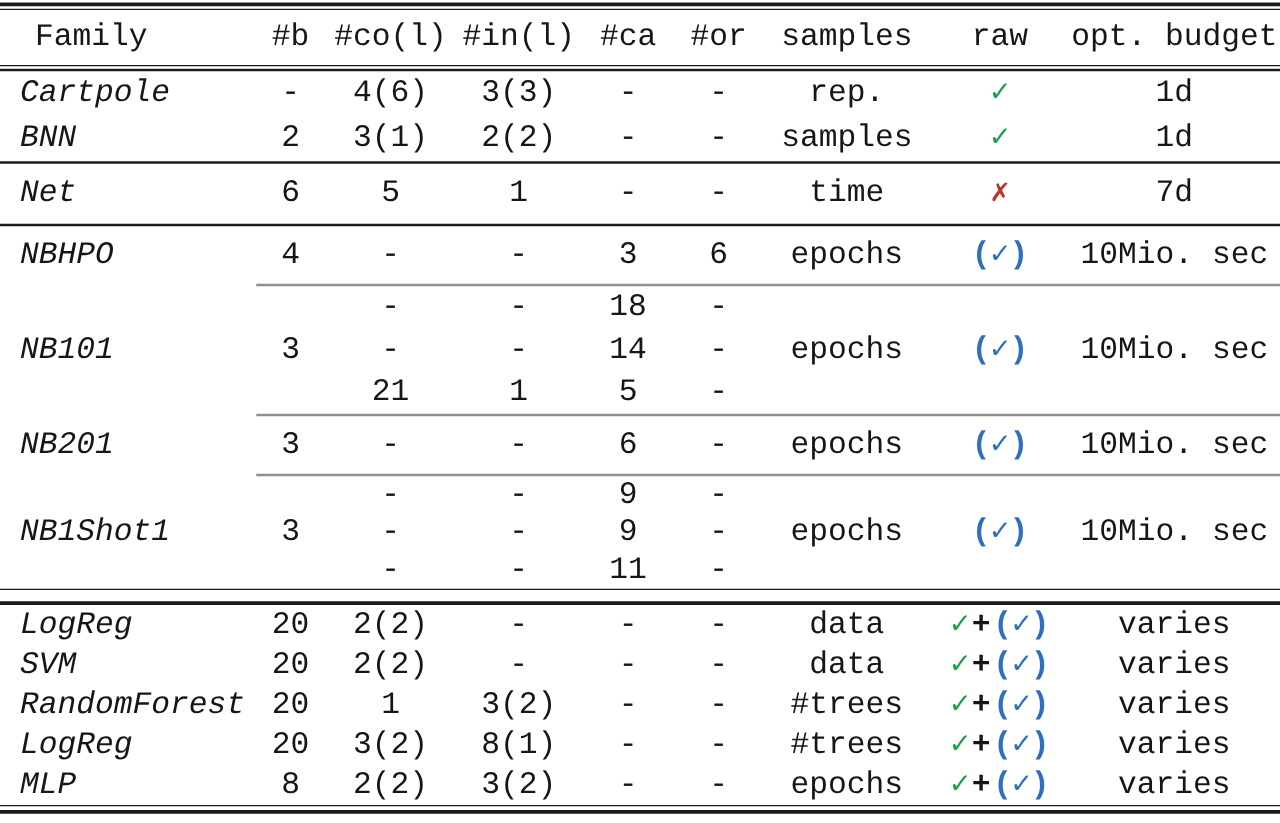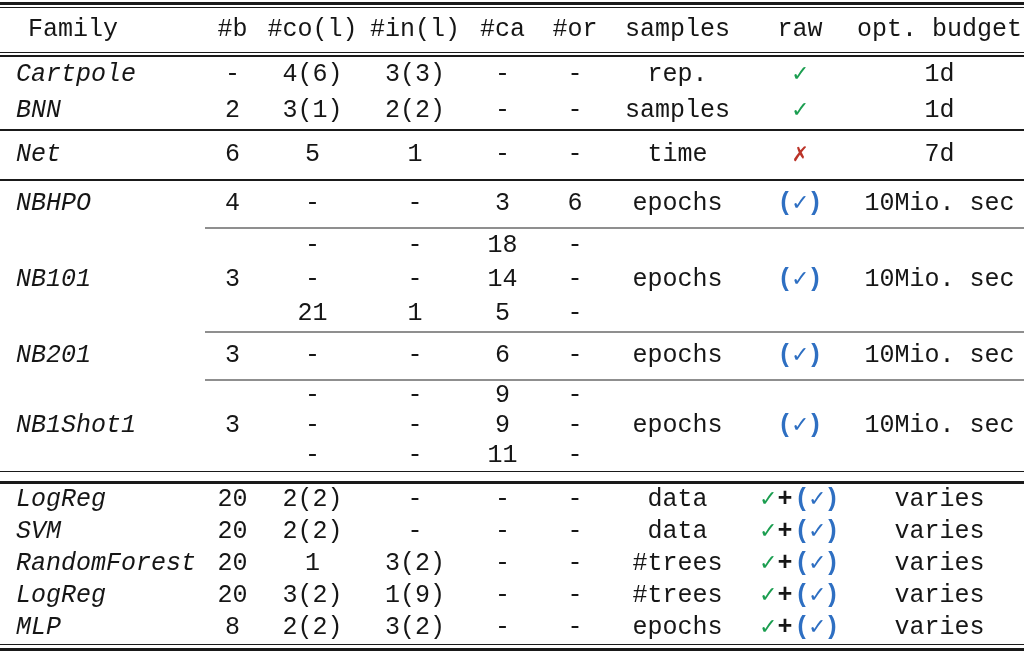--- a/index.html
+++ b/index.html
@@ -244,21 +244,21 @@
           <td>-</td>
           <td>-</td>
           <td>#trees</td>
           <td><span class="raw-wrap"><span class="sym" style="color: rgb(27, 158, 80);">✓</span><span class="sym" style="color: rgb(22, 22, 22);">+</span><span class="sym" style="color: rgb(46, 111, 194);">(✓)</span></span></td>
           <td>varies</td>
         </tr>
         <tr class="h-d">
           <td class="fam">LogReg</td>
           <td>20</td>
           <td>3(2)</td>
-          <td>1(9)</td>
+          <td>8(1)</td>
           <td>-</td>
           <td>-</td>
           <td>#trees</td>
           <td><span class="raw-wrap"><span class="sym" style="color: rgb(27, 158, 80);">✓</span><span class="sym" style="color: rgb(22, 22, 22);">+</span><span class="sym" style="color: rgb(46, 111, 194);">(✓)</span></span></td>
           <td>varies</td>
         </tr>
         <tr class="h-d">
           <td class="fam">MLP</td>
           <td>8</td>
           <td>2(2)</td>

